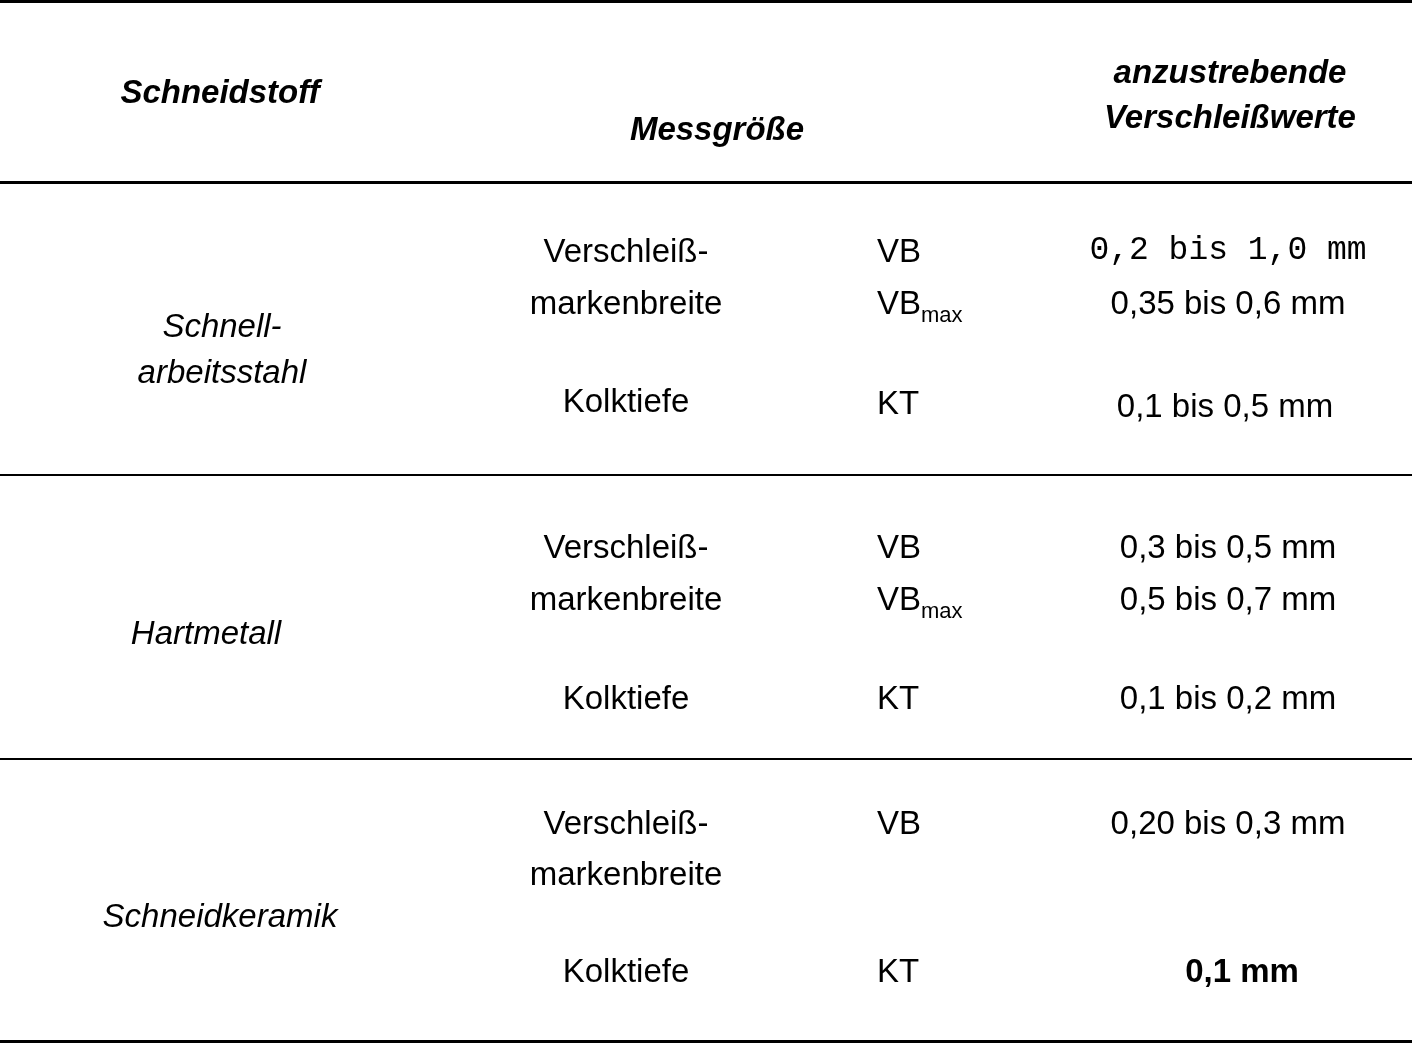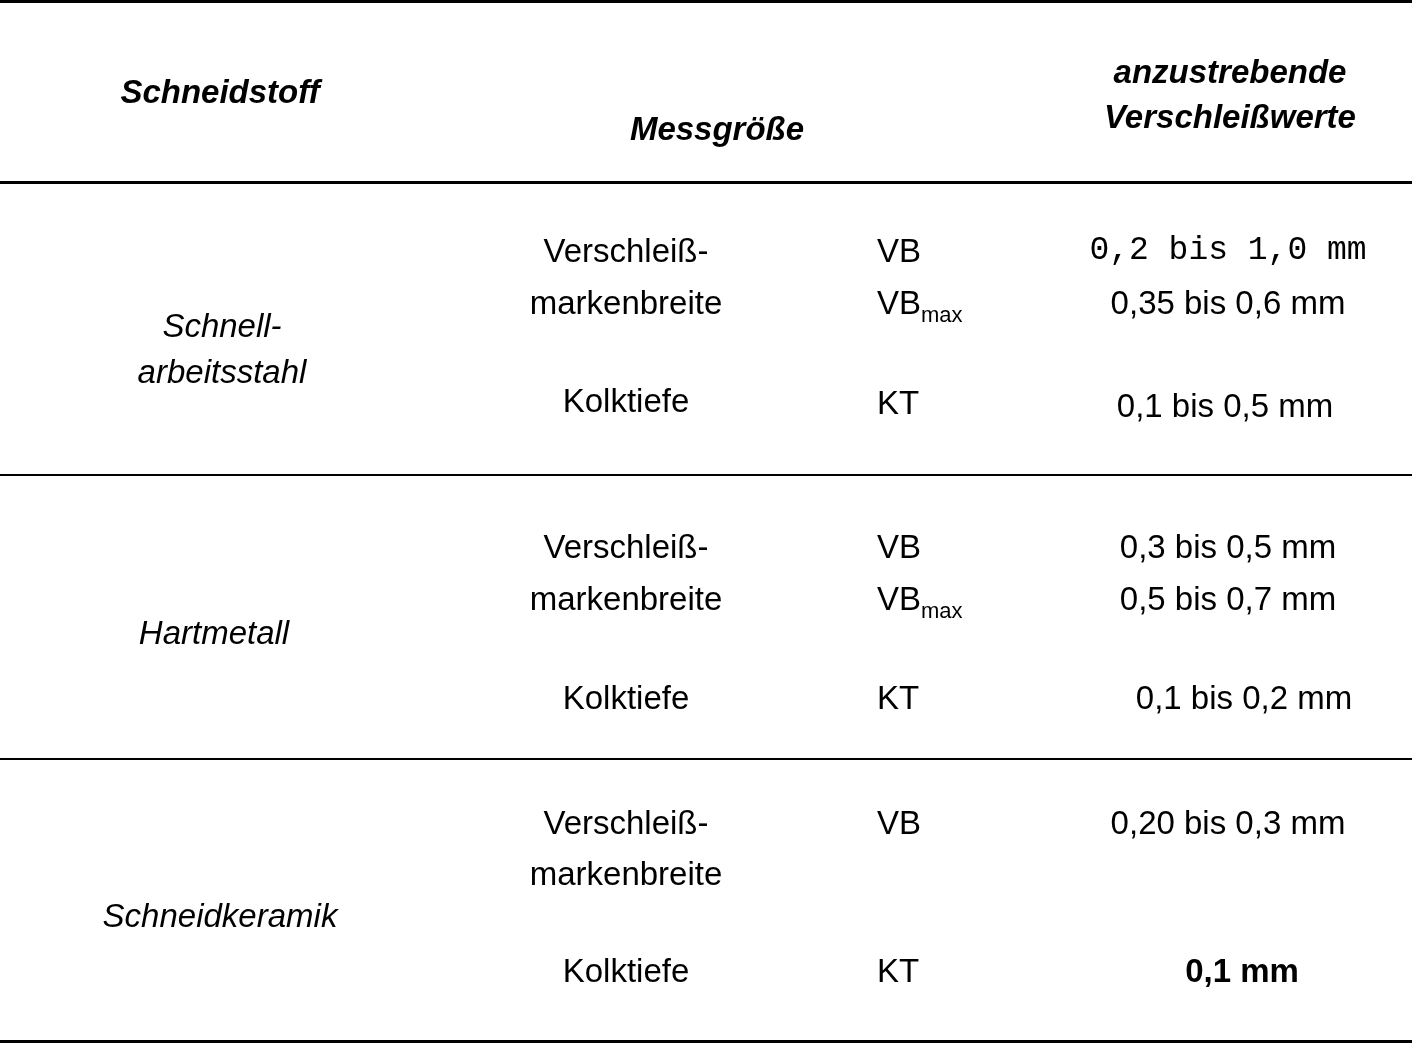--- a/index.html
+++ b/index.html
@@ -36,30 +36,30 @@
   <div class="t c" style="left:626px; top:384px;">Kolktiefe</div>
   <div class="t" style="left:877px; top:234px;">VB</div>
   <div class="t" style="left:877px; top:286px;"><span>VB</span><sub>max</sub></div>
   <div class="t" style="left:877px; top:386px;">KT</div>
   <div class="t c" style="left:1228px; top:234px;font-family:Liberation Mono, monospace;">0,2 bis 1,0 mm</div>
   <div class="t c" style="left:1228px; top:286px;">0,35 bis 0,6 mm</div>
   <div class="t c" style="left:1225px; top:389px;">0,1 bis 0,5 mm</div>
 </div>
 
 <div>
-  <div class="t mat c" style="left:214px; top:616px;">Hartmetall</div>
+  <div class="t mat c" style="left:206px; top:616px;">Hartmetall</div>
   <div class="t c" style="left:626px; top:530px;">Verschleiß-</div>
   <div class="t c" style="left:626px; top:582px;">markenbreite</div>
   <div class="t c" style="left:626px; top:681px;">Kolktiefe</div>
   <div class="t" style="left:877px; top:530px;">VB</div>
   <div class="t" style="left:877px; top:582px;"><span>VB</span><sub>max</sub></div>
   <div class="t" style="left:877px; top:681px;">KT</div>
   <div class="t c" style="left:1228px; top:530px;">0,3 bis 0,5 mm</div>
   <div class="t c" style="left:1228px; top:582px;">0,5 bis 0,7 mm</div>
-  <div class="t c" style="left:1228px; top:681px;margin-left:16px;">0,1 bis 0,2 mm</div>
+  <div class="t c" style="left:1228px; top:681px;">0,1 bis 0,2 mm</div>
 </div>
 
 <div>
   <div class="t mat c" style="left:220px; top:899px;text-align:right;">Schneidkeramik</div>
   <div class="t c" style="left:626px; top:806px;">Verschleiß-</div>
   <div class="t c" style="left:626px; top:857px;">markenbreite</div>
   <div class="t c" style="left:626px; top:954px;">Kolktiefe</div>
   <div class="t" style="left:877px; top:806px;">VB</div>
   <div class="t" style="left:877px; top:954px;">KT</div>
   <div class="t c" style="left:1228px; top:806px;">0,20 bis 0,3 mm</div>

